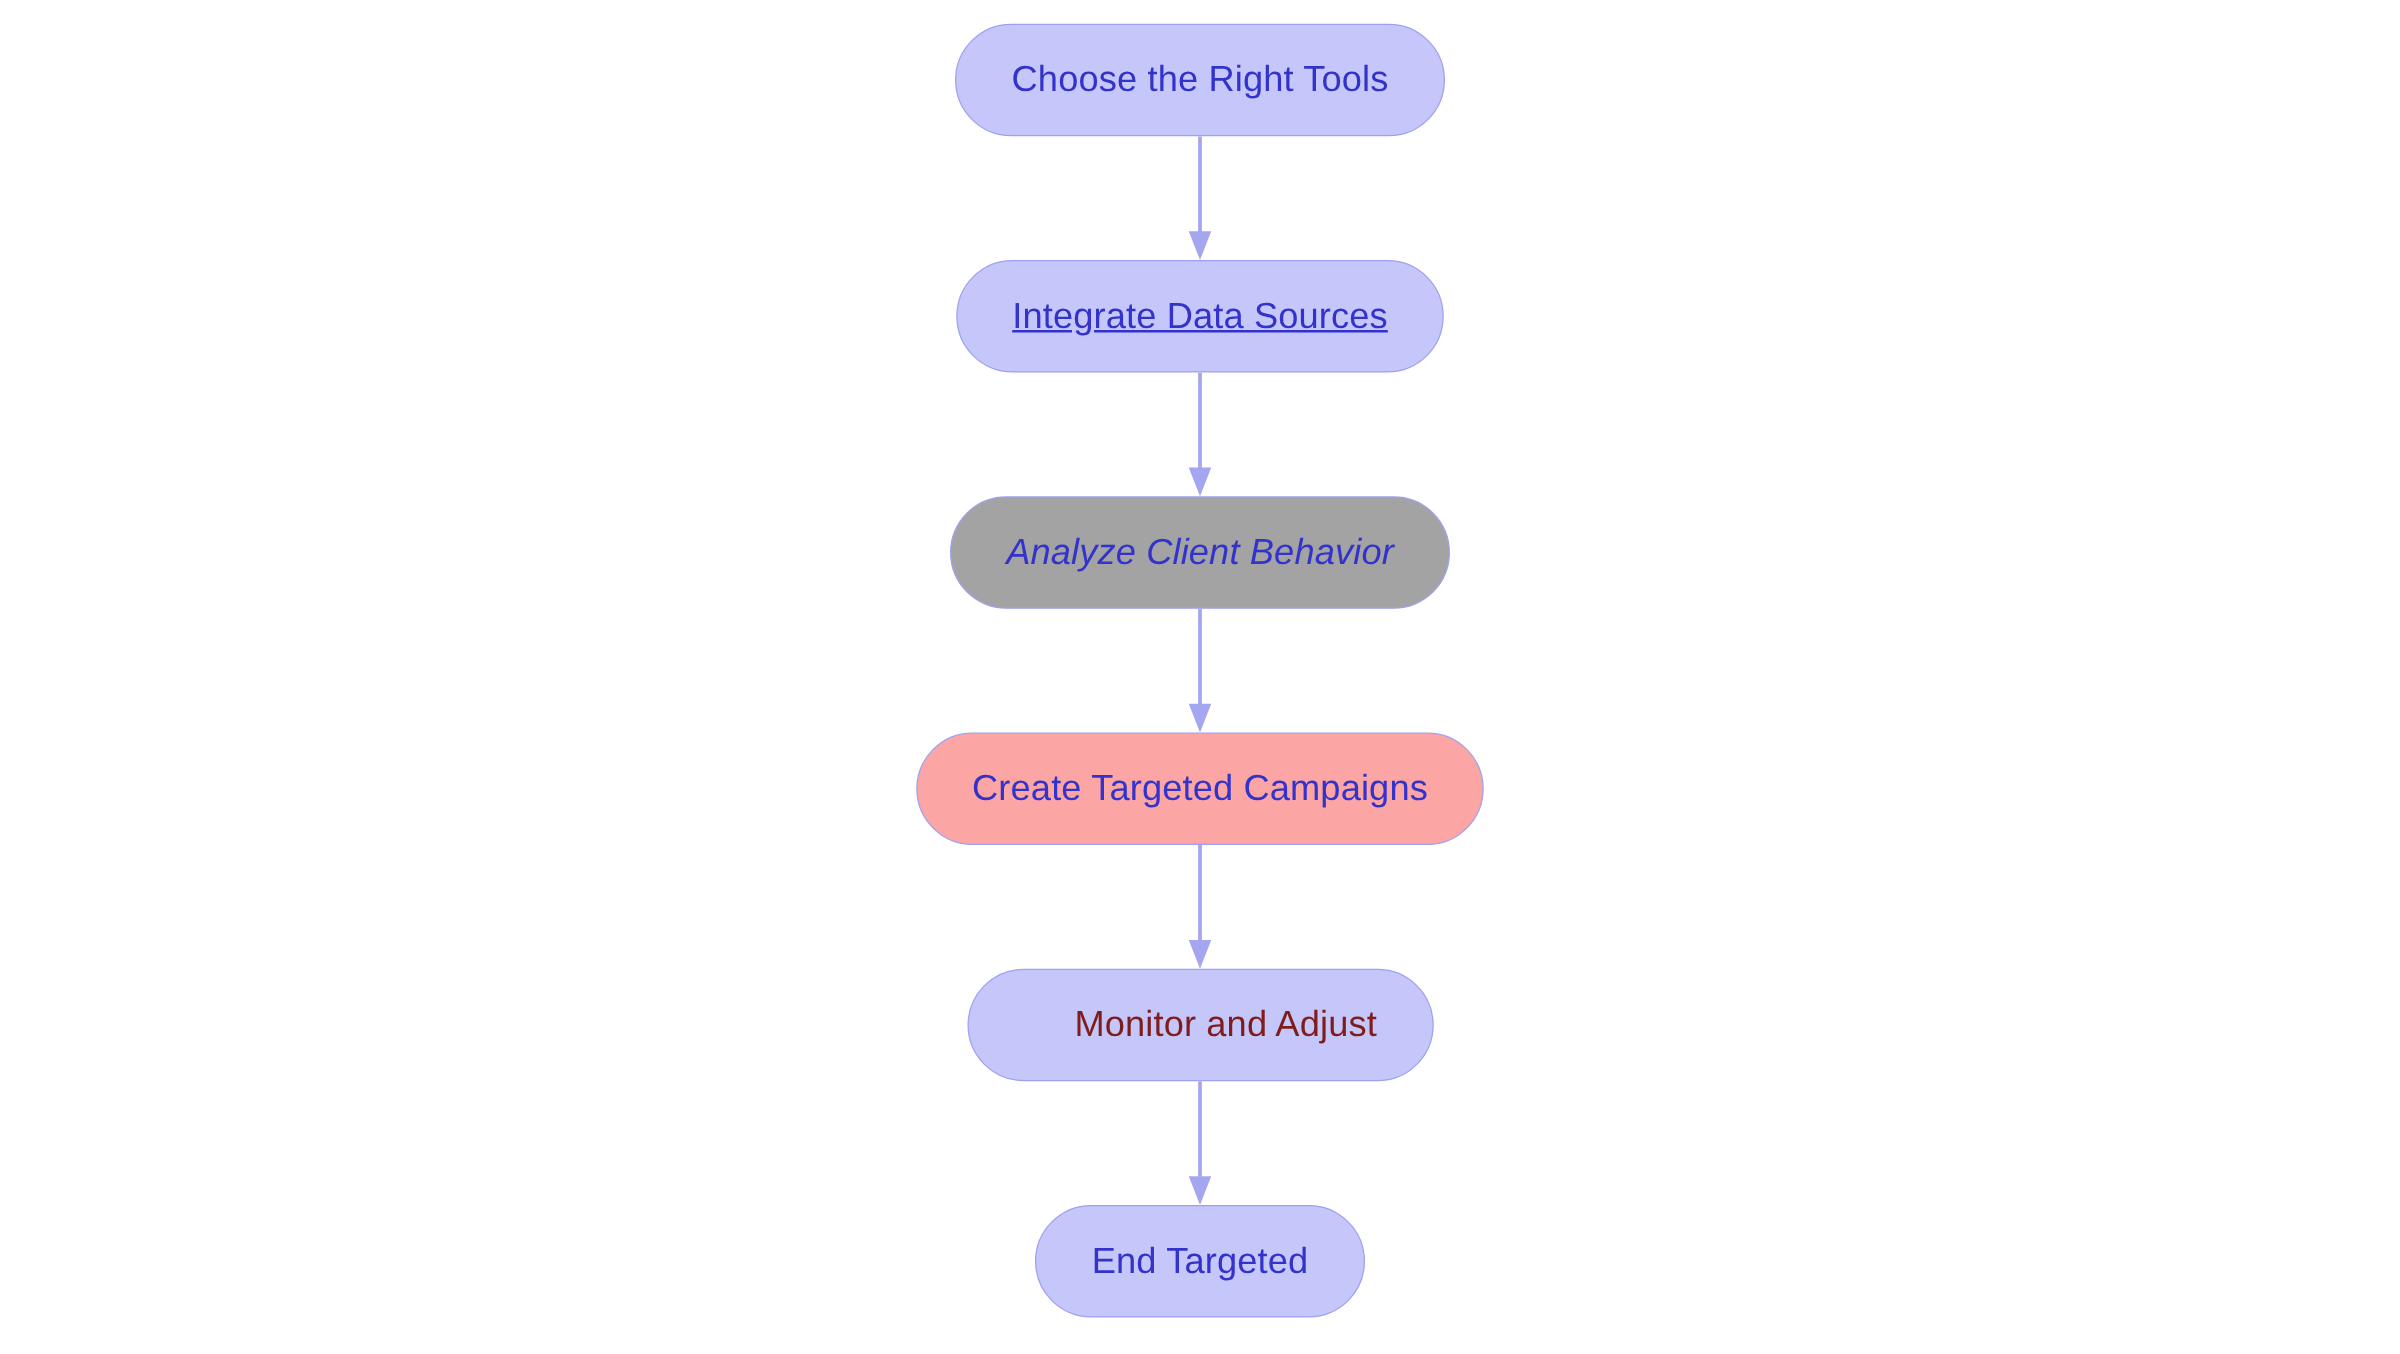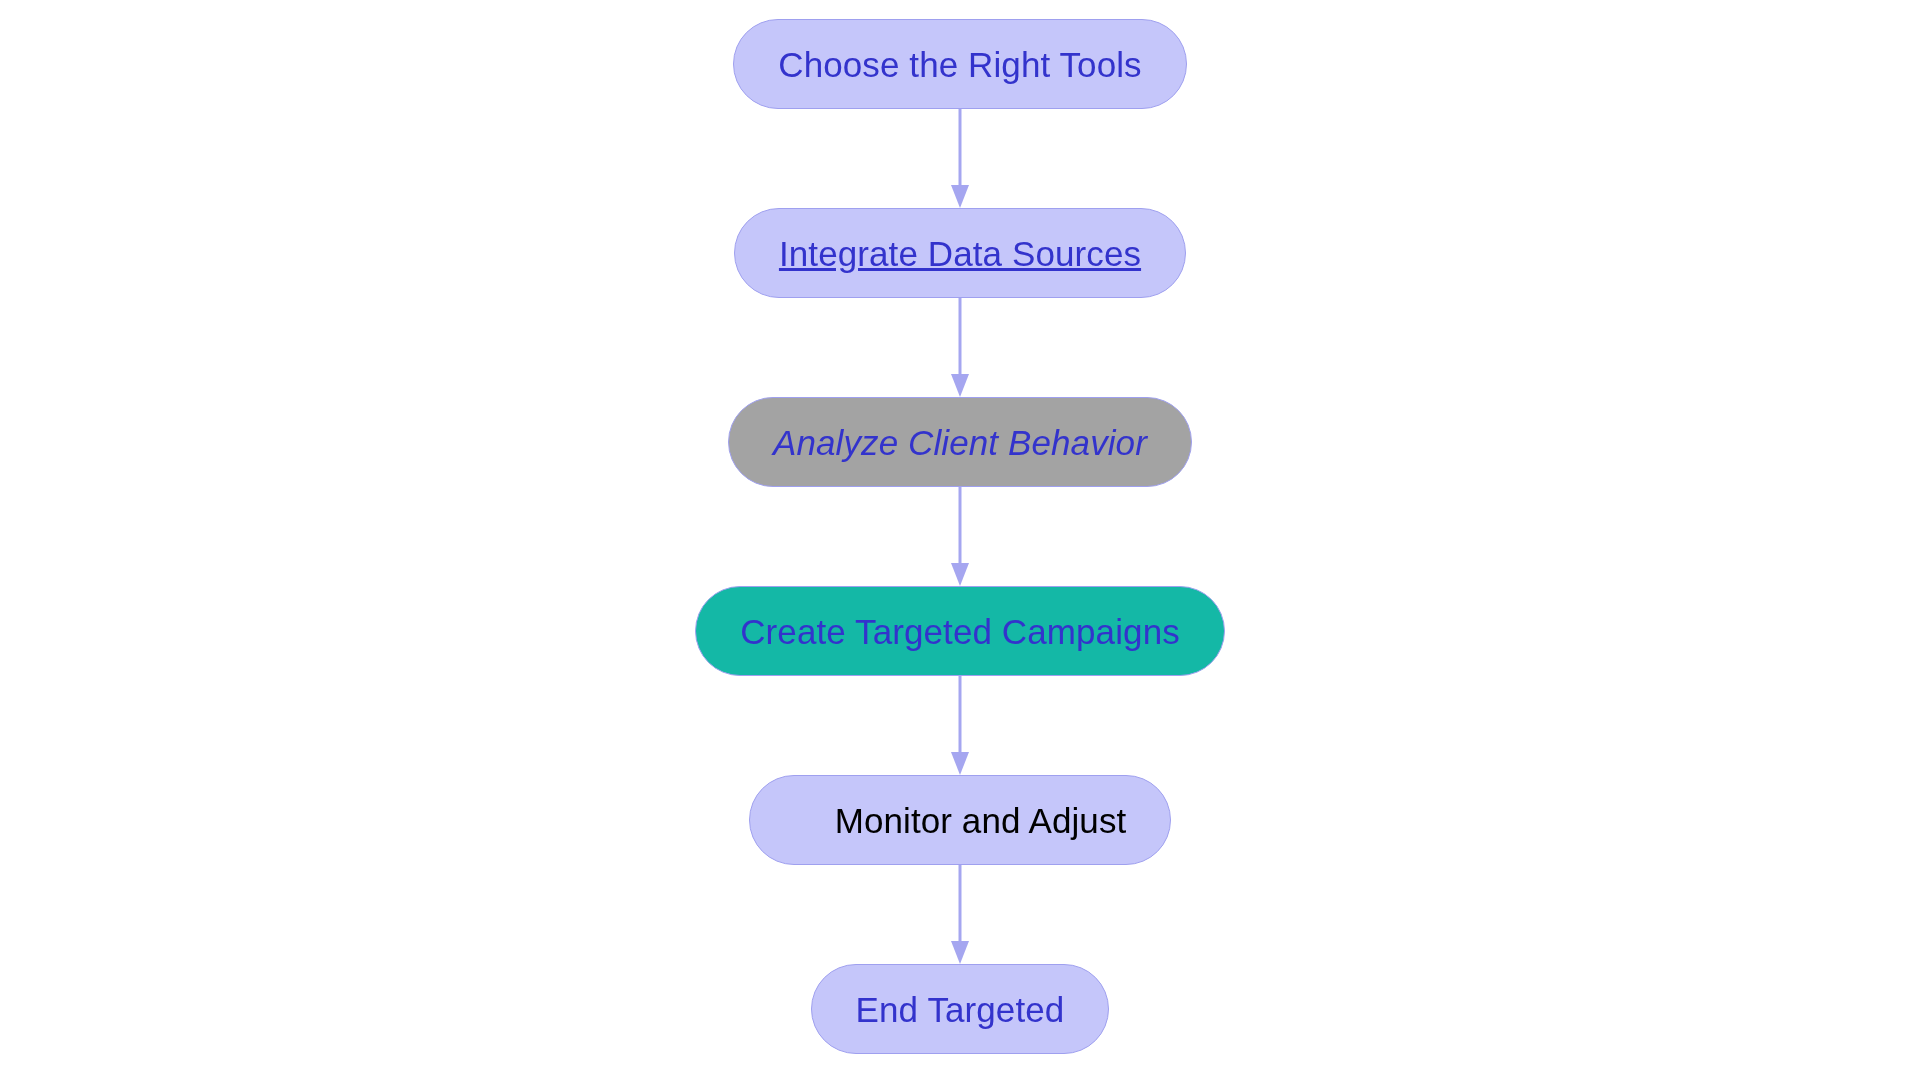--- a/index.html
+++ b/index.html
@@ -49,21 +49,21 @@
     font-size: 29px;
     font-weight: 400;
     letter-spacing: 0.1px;
     white-space: nowrap;
     line-height: 1;
   }
 
   .node-label {
     display: block;
     color: #3333cc;
-    font-size: 35px;
+    font-size: 29px;
     line-height: 1;
     white-space: nowrap;
   }
 
   
   .connector {
     width: 24px;
     height: 99px;
     display: block;
     flex: 0 0 auto;
@@ -111,31 +111,31 @@
 
     <div class="node" style="background: #a3a3a3; border-color: rgb(159, 160, 239); color: rgb(51, 51, 204); font-style: italic;">
       <span class="node-label" style="color: rgb(51, 51, 204);">Analyze Client Behavior</span>
     </div>
 
     <svg class="connector" viewBox="0 0 24 99" aria-hidden="true">
       <line class="connector-line" x1="12" y1="0" x2="12" y2="80" stroke="#a5a6f0"></line>
       <polygon class="connector-head" points="12,99 3,76 21,76" fill="#a5a6f0"></polygon>
     </svg>
 
-    <div class="node" style="background: #14b8a6; border-color: rgb(159, 160, 239); color: rgb(51, 51, 204);">
+    <div class="node" style="background: #fca5a5; border-color: rgb(159, 160, 239); color: rgb(51, 51, 204);">
       <span class="node-label" style="color: rgb(51, 51, 204);">Create Targeted Campaigns</span>
     </div>
 
     <svg class="connector" viewBox="0 0 24 99" aria-hidden="true">
       <line class="connector-line" x1="12" y1="0" x2="12" y2="80" stroke="#a5a6f0"></line>
       <polygon class="connector-head" points="12,99 3,76 21,76" fill="#a5a6f0"></polygon>
     </svg>
 
     <div class="node" style="background: rgb(197, 198, 250); border-color: rgb(159, 160, 239); color: rgb(51, 51, 204);">
-      <span class="node-label" style="color: #000000; margin-left: 41px;">Monitor and Adjust</span>
+      <span class="node-label" style="color: #7f1d1d; margin-left: 41px;">Monitor and Adjust</span>
     </div>
 
     <svg class="connector" viewBox="0 0 24 99" aria-hidden="true">
       <line class="connector-line" x1="12" y1="0" x2="12" y2="80" stroke="#a5a6f0"></line>
       <polygon class="connector-head" points="12,99 3,76 21,76" fill="#a5a6f0"></polygon>
     </svg>
 
     <div class="node" style="background: rgb(197, 198, 250); border-color: rgb(159, 160, 239); color: rgb(51, 51, 204);">
       <span class="node-label" style="color: rgb(51, 51, 204);">End Targeted</span>
     </div>

